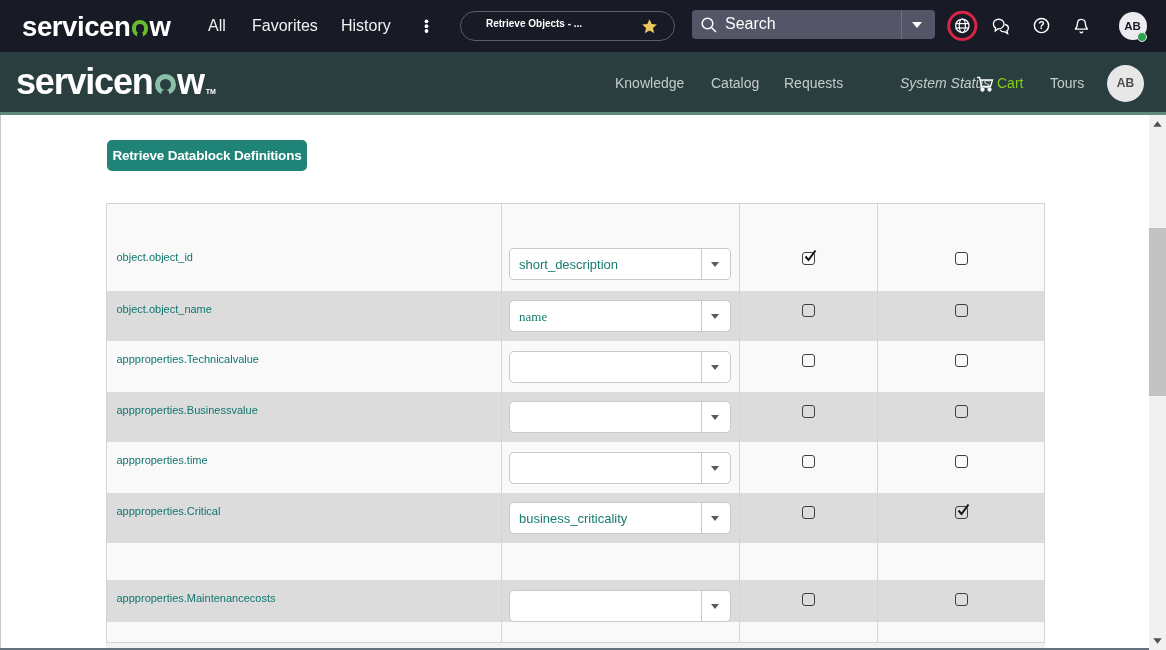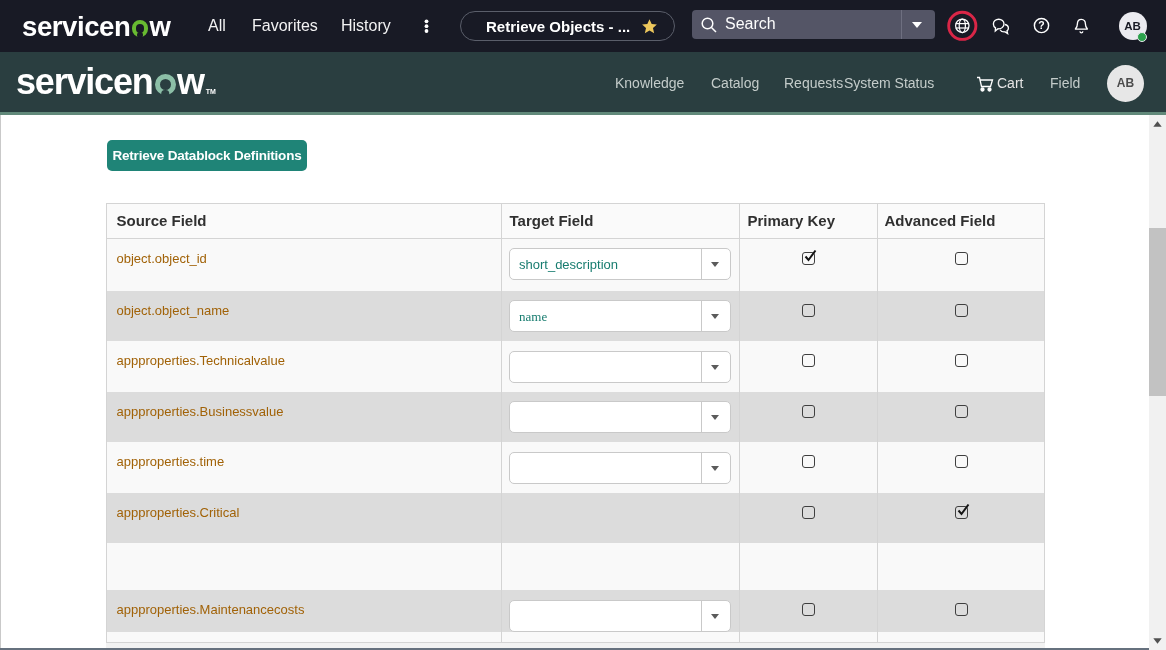--- a/index.html
+++ b/index.html
@@ -6,21 +6,21 @@
 html,body { width:1166px; height:650px; overflow:hidden; font-family:"Liberation Sans", sans-serif; background:#fff; }
 .abs { position:absolute; }
 
 
 #bar1 { position:absolute; left:0; top:0; width:1166px; height:52px; background:#181a25; }
 .logo1 { position:absolute; left:22px; top:11px; display:flex; align-items:center; color:#fff; font-weight:bold; font-size:27.5px; letter-spacing:-0.4px; }
 .ring1 { display:inline-block; position:relative; width:16.5px; height:16.5px; border:4.4px solid #68bb31; border-radius:50%; margin:2.5px 1px 0 1.5px; }
 .ring1:after { content:""; position:absolute; left:50%; bottom:-5.5px; transform:translateX(-50%); width:6px; height:6px; border-radius:50%; background:#181a25; }
 .nav1 { position:absolute; top:16.5px; color:#f2f2f3; font-size:16px; font-weight:400; }
 #pill { position:absolute; left:460px; top:10.5px; width:215px; height:30px; border:1px solid #5a5e6a; border-radius:15.5px; }
-#pill .t { position:absolute; left:25px; top:6px; color:#fff; font-weight:bold; font-size:15px; }
+#pill .t { position:absolute; left:25px; top:6px; color:#fff; font-weight:bold; font-size:10px; }
 #search { position:absolute; left:692px; top:10px; width:243px; height:29px; background:#545566; border-radius:4px; }
 #search .t { position:absolute; left:33px; top:5px; color:#fdfdfd; font-size:16px; }
 #search .div { position:absolute; right:33px; top:0; width:1px; height:29px; background:#6e6f80; }
 .av1 { position:absolute; left:1118.5px; top:12px; width:28px; height:28px; border-radius:50%; background:#ebebf0; color:#181a25; font-weight:bold; font-size:11.5px; display:flex; align-items:center; justify-content:center; }
 .dot1 { position:absolute; right:0px; bottom:-1.5px; width:10px; height:10px; border-radius:50%; background:#2ba24c; border:1.6px solid #e8e8ee; }
 
 
 #bar2 { position:absolute; left:0; top:52px; width:1166px; height:60px; background:#2a3e40; }
 .logo2 { position:absolute; left:16px; top:9px; display:flex; align-items:center; color:#fff; font-weight:bold; font-size:36px; letter-spacing:-1.2px; }
 .ring2 { display:inline-block; position:relative; width:21px; height:21px; border:5.6px solid #8cbfa7; border-radius:50%; margin:5.5px 1.5px 0 2px; }
@@ -34,21 +34,21 @@
 #content { position:absolute; left:0; top:115px; width:1166px; height:535px; background:#fff; }
 #leftedge { position:absolute; left:0; top:115px; width:1px; height:535px; background:#c9c9c9; }
 #btn { position:absolute; left:107px; top:140px; width:200px; height:31px; background:#1f8477; border-radius:5px; color:#fff; font-weight:bold; font-size:13.5px; letter-spacing:-0.2px; white-space:nowrap; display:flex; align-items:center; justify-content:center; }
 
 
 #tbl { position:absolute; left:106px; top:203px; width:939px; height:440px; border:1px solid #d4d4d4; background:#f9f9f9; }
 .hdr { position:absolute; left:0; top:0; width:937px; height:34.5px; background:#fafafa; border-bottom:1px solid #d4d4d4; }
 .hcell { position:absolute; top:8px; font-weight:bold; font-size:15px; color:#303030; }
 .row { position:absolute; left:0; width:937px; }
 .gray { background:#dcdcdc; }
-.lbl { position:absolute; left:9.5px; top:12px; font-size:13px; color:#a16207; }
+.lbl { position:absolute; left:9.5px; top:12px; font-size:11px; color:#0f766e; }
 .vb { position:absolute; top:0; width:1px; height:438px; background:#d4d4d4; z-index:3; }
 .sel { position:absolute; left:402px; width:222px; height:32px; background:#fff; border:1px solid #c9c9c9; border-radius:5px; }
 .sel .sv { position:absolute; left:9px; top:8px; font-size:13px; color:#177c6f; }
 .sel .ar { position:absolute; right:0; top:0; width:29px; height:30px; border-left:1px solid #c9c9c9; }
 .sel .tri { position:absolute; right:11px; top:13px; width:0; height:0; border-left:4px solid transparent; border-right:4px solid transparent; border-top:5px solid #5b5b5b; }
 .cb { position:absolute; width:13px; height:13px; border:1.5px solid #3f3f3f; border-radius:3px; }
 
 #strip { position:absolute; left:106px; top:643px; width:939px; height:5px; background:#f2f2f2; }
 #botline { position:absolute; left:0; top:648px; width:1166px; height:2px; background:#66717e; }
 
@@ -114,43 +114,37 @@
 <div id="bar2">
   <div class="logo2">
       <span>servicen</span>
       <span class="ring2"></span>
       <span>w</span>
       <span class="tm">TM</span>
     </div>
   <div class="nav2" style="left:615px;">Knowledge</div>
   <div class="nav2" style="left:711px;text-align:right;">Catalog</div>
   <div class="nav2" style="left:784px;">Requests</div>
-  <div class="nav2" style="left:844px;">System Status</div>
+  <div class="nav2" style="left:900px;font-style:italic;">System Status</div>
   <svg class="abs" style="left:976px; top:24px;" width="18" height="17" viewBox="0 0 18 17" fill="none" stroke="#fff" stroke-width="1.3">
     <path d="M1 1.5 L3.5 1.5 L5.5 10.5 L14.5 10.5 L16.5 4 L4 4"></path>
     <circle cx="6.5" cy="13.5" r="1.5" fill="#fff"></circle>
     <circle cx="13.5" cy="13.5" r="1.5" fill="#fff"></circle>
   </svg>
-  <div class="nav2" style="left:997px; color:#e5e5e5;">Cart</div>
-  <div class="nav2" style="left:1050px;">Field</div>
+  <div class="nav2" style="left:997px; color:#84cc16;">Cart</div>
+  <div class="nav2" style="left:1050px;">Tours</div>
 </div>
 <div class="av2">AB</div>
 <div id="greenline"></div>
 
 <div id="content"></div>
 <div id="leftedge"></div>
 <div id="btn">Retrieve Datablock Definitions</div>
 
 <div id="tbl">
-  <div class="hdr">
-    <div class="hcell" style="left:9.5px;">Source Field</div>
-    <div class="hcell" style="left:402.5px;">Target Field</div>
-    <div class="hcell" style="left:640.5px;">Primary Key</div>
-    <div class="hcell" style="left:777.5px;">Advanced Field</div>
-  </div>
   <div class="row" style="top:34.5px; height:52.0px;">
       <div class="lbl">object.object_id</div>
       <div class="sel" style="top:9.5px;">
         <span class="sv">short_description</span>
         <span class="ar"></span>
         <span class="tri"></span>
       </div>
       <div class="cb" style="left:694.5px; top:13px;"></div>
       <svg class="abs" style="left:695.5px; top:10px;" width="15" height="15" viewBox="0 0 15 15">
         <path d="M2.5 7.5 L5.5 11 L12.5 1.5" fill="none" stroke="#151515" stroke-width="2"></path>
@@ -189,27 +183,32 @@
       <div class="lbl">appproperties.time</div>
       <div class="sel" style="top:9.5px;">
         <span class="ar"></span>
         <span class="tri"></span>
       </div>
       <div class="cb" style="left:694.5px; top:13px;"></div>
       <div class="cb" style="left:848px; top:13px;"></div>
     </div>
   <div class="row gray" style="top:288.5px; height:50.5px;">
       <div class="lbl">appproperties.Critical</div>
+      <div class="sel" style="top:9.5px;">
+        <span class="sv">business_criticality</span>
+        <span class="ar"></span>
+        <span class="tri"></span>
+      </div>
       <div class="cb" style="left:694.5px; top:13px;"></div>
       <div class="cb" style="left:848px; top:13px;"></div>
       <svg class="abs" style="left:849px; top:10px;" width="15" height="15" viewBox="0 0 15 15">
         <path d="M2.5 7.5 L5.5 11 L12.5 1.5" fill="none" stroke="#151515" stroke-width="2"></path>
       </svg>
     </div>
-  <div class="row gray" style="top:386px; height:42px;">
+  <div class="row gray" style="top:376px; height:42px;">
       <div class="lbl">appproperties.Maintenancecosts</div>
       <div class="sel" style="top:9.5px;">
         <span class="ar"></span>
         <span class="tri"></span>
       </div>
       <div class="cb" style="left:694.5px; top:13px;"></div>
       <div class="cb" style="left:848px; top:13px;"></div>
     </div>
   <div class="vb" style="left:393.5px;"></div>
   <div class="vb" style="left:631.5px;"></div>

